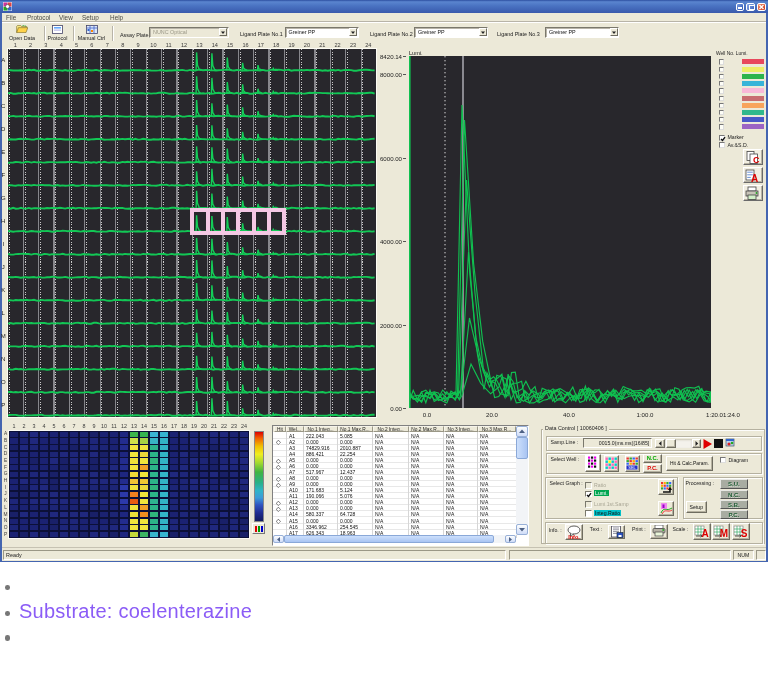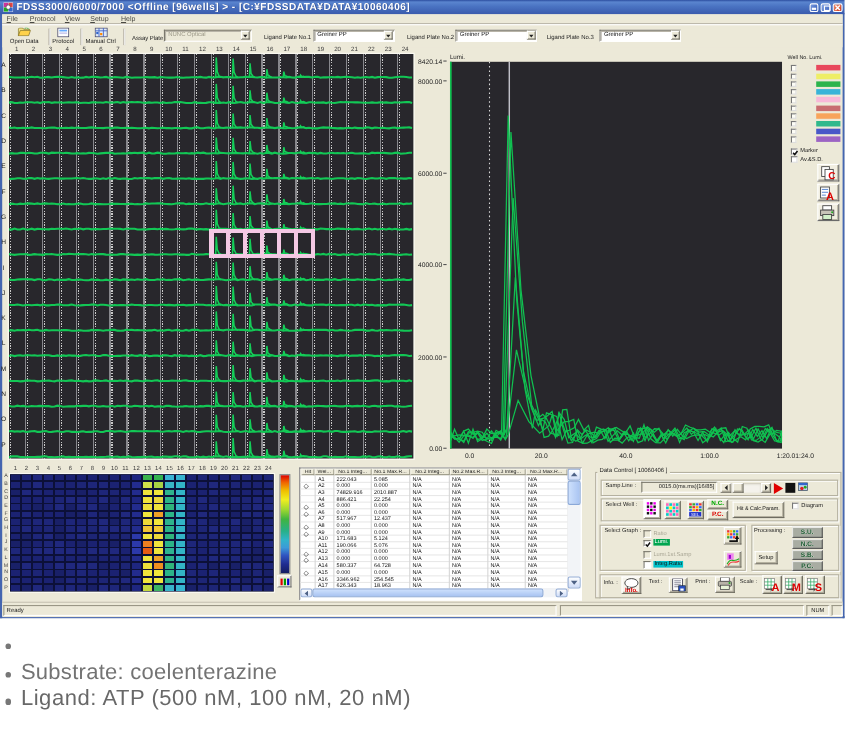--- a/index.html
+++ b/index.html
@@ -14,21 +14,20 @@
 
 <div style="position:absolute;left:0;top:0;width:768px;height:12.5px;background:linear-gradient(180deg,#2c4ea0 0%,#5a85cf 14%,#4a73c2 45%,#3f63b4 80%,#3a5aac 100%)">
 <svg width="9" height="9" viewBox="0 0 9 9" style="position:absolute;left:3px;top:1.8px">
 <rect width="9" height="9" fill="#e8e8f4"></rect>
 <rect x="0.5" y="0.5" width="4" height="4" fill="#c39"></rect>
           <rect x="4.8" y="0.5" width="3.7" height="4" fill="#d44"></rect>
 <rect x="0.5" y="4.8" width="4" height="3.7" fill="#2a2"></rect>
           <rect x="4.8" y="4.8" width="3.7" height="3.7" fill="#36c"></rect>
 <circle cx="4.5" cy="4.5" r="2" fill="#fff" stroke="#333" stroke-width="0.5"></circle>
         </svg>
-<div style="position:absolute;left:15px;top:1.2px;font-size:9.2px;font-weight:bold;color:#fff;letter-spacing:0.4px;white-space:nowrap;text-shadow:0.5px 0.5px 0 rgba(0,0,40,.4)">FDSS3000/6000/7000 &lt;Offline [96wells] &gt; - [C:¥FDSSDATA¥DATA¥10060406]</div>
 <div style="position:absolute;left:735.5px;top:2.6px;width:8.4px;height:8.2px;background:linear-gradient(135deg,#7a9ce0,#2c55b4);border:1px solid #fff;border-radius:2px;box-sizing:border-box">
           <span style="position:absolute;left:1.5px;bottom:1px;width:4px;height:1.4px;background:#fff"></span>
         </div>
 <div style="position:absolute;left:746.3px;top:2.6px;width:8.4px;height:8.2px;background:linear-gradient(135deg,#8aa8e4,#3c63be);border:1px solid #fff;border-radius:2px;box-sizing:border-box">
           <span style="position:absolute;left:1.5px;top:1.5px;width:4px;height:3.4px;border:1px solid #fff;border-top-width:1.4px"></span>
         </div>
 <div style="position:absolute;left:757px;top:2.6px;width:9px;height:8.2px;background:linear-gradient(135deg,#ee9070,#ce3618);border:1px solid #fff;border-radius:2px;box-sizing:border-box">
           <svg width="7" height="6" viewBox="0 0 7 6" style="position:absolute;left:0;top:0.2px">
             <path d="M1.5,1 L5.5,5 M5.5,1 L1.5,5" stroke="#fff" stroke-width="1.3"></path>
           </svg>
@@ -1124,15 +1123,14 @@
       </div>
 <div style="position:absolute;left:2px;top:546.5px;width:764px;height:13.5px;background:#ece9d8;border-top:1px solid #c6c2b2">
         <div style="position:absolute;left:1px;top:2.5px;width:503px;height:10px;border:1px solid;border-color:#9a9786 #fff #fff #9a9786;box-sizing:border-box;font-size:5.4px;color:#222;padding:0.5px 2px">Ready</div>
         <div style="position:absolute;left:507px;top:2.5px;width:222px;height:10px;border:1px solid;border-color:#9a9786 #fff #fff #9a9786;box-sizing:border-box"></div>
         <div style="position:absolute;left:731px;top:2.5px;width:21px;height:10px;border:1px solid;border-color:#9a9786 #fff #fff #9a9786;box-sizing:border-box;font-size:5.2px;color:#222;text-align:center;padding-top:0.5px">NUM</div>
         <div style="position:absolute;left:754px;top:2.5px;width:10px;height:10px;border:1px solid;border-color:#9a9786 #fff #fff #9a9786;box-sizing:border-box"></div>
       </div>
 </div>
 <div style="position:absolute;left:4.5px;top:584.6px;width:5.2px;height:5.2px;background:#777;border-radius:45%"></div>
     <div style="position:absolute;left:4.5px;top:610.8000000000001px;width:5.2px;height:5.2px;background:#777;border-radius:45%"></div>
-    <div style="position:absolute;left:19px;top:599.6px;font-size:20px;color:#737373;letter-spacing:0.25px;white-space:nowrap">Substrate: coelenterazine</div>
+    <div style="position:absolute;left:19px;top:599.6px;font-size:20px;color:#8b5cf6;letter-spacing:0.25px;white-space:nowrap">Substrate: coelenterazine</div>
     <div style="position:absolute;left:4.5px;top:635.4000000000001px;width:5.2px;height:5.2px;background:#777;border-radius:45%"></div>
-    <div style="position:absolute;left:19px;top:624.2px;font-size:20px;color:#686868;letter-spacing:0.5px;white-space:nowrap">Ligand: ATP (500 nM, 100 nM, 20 nM)</div>
 </div>
 </body></html>

